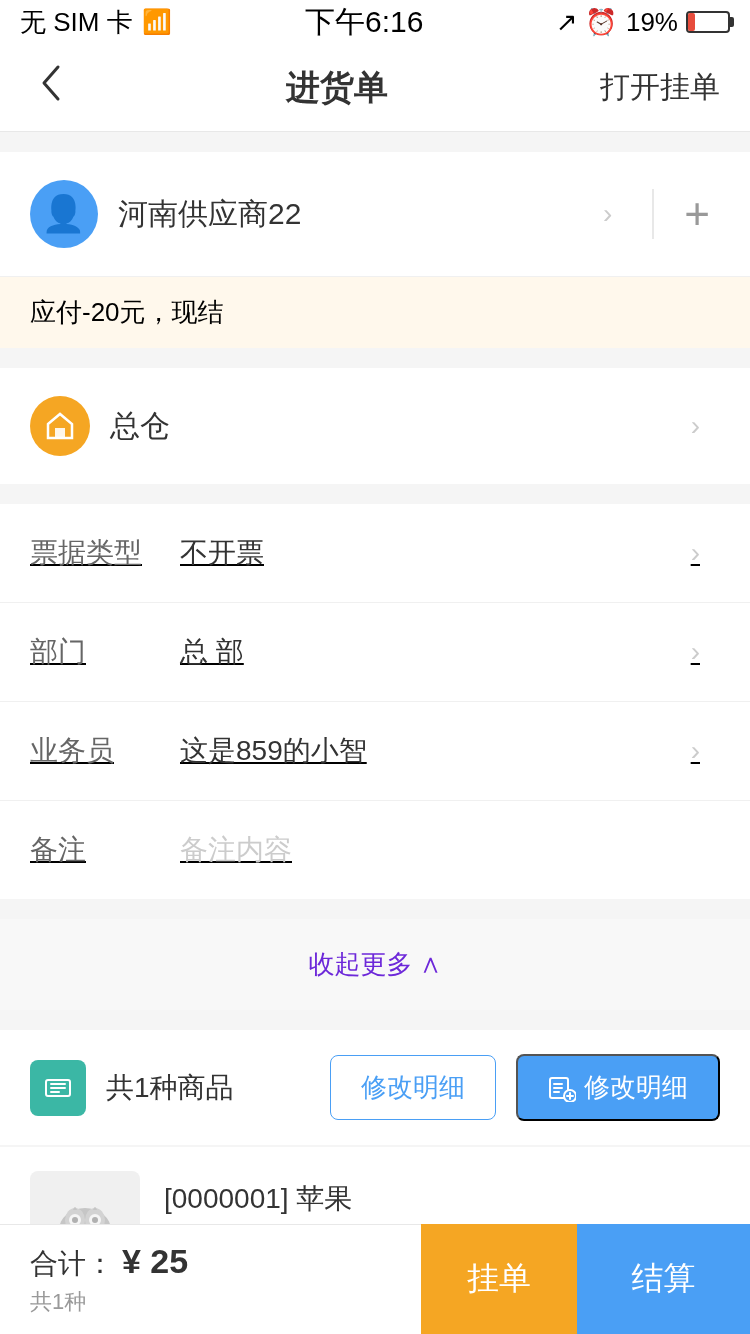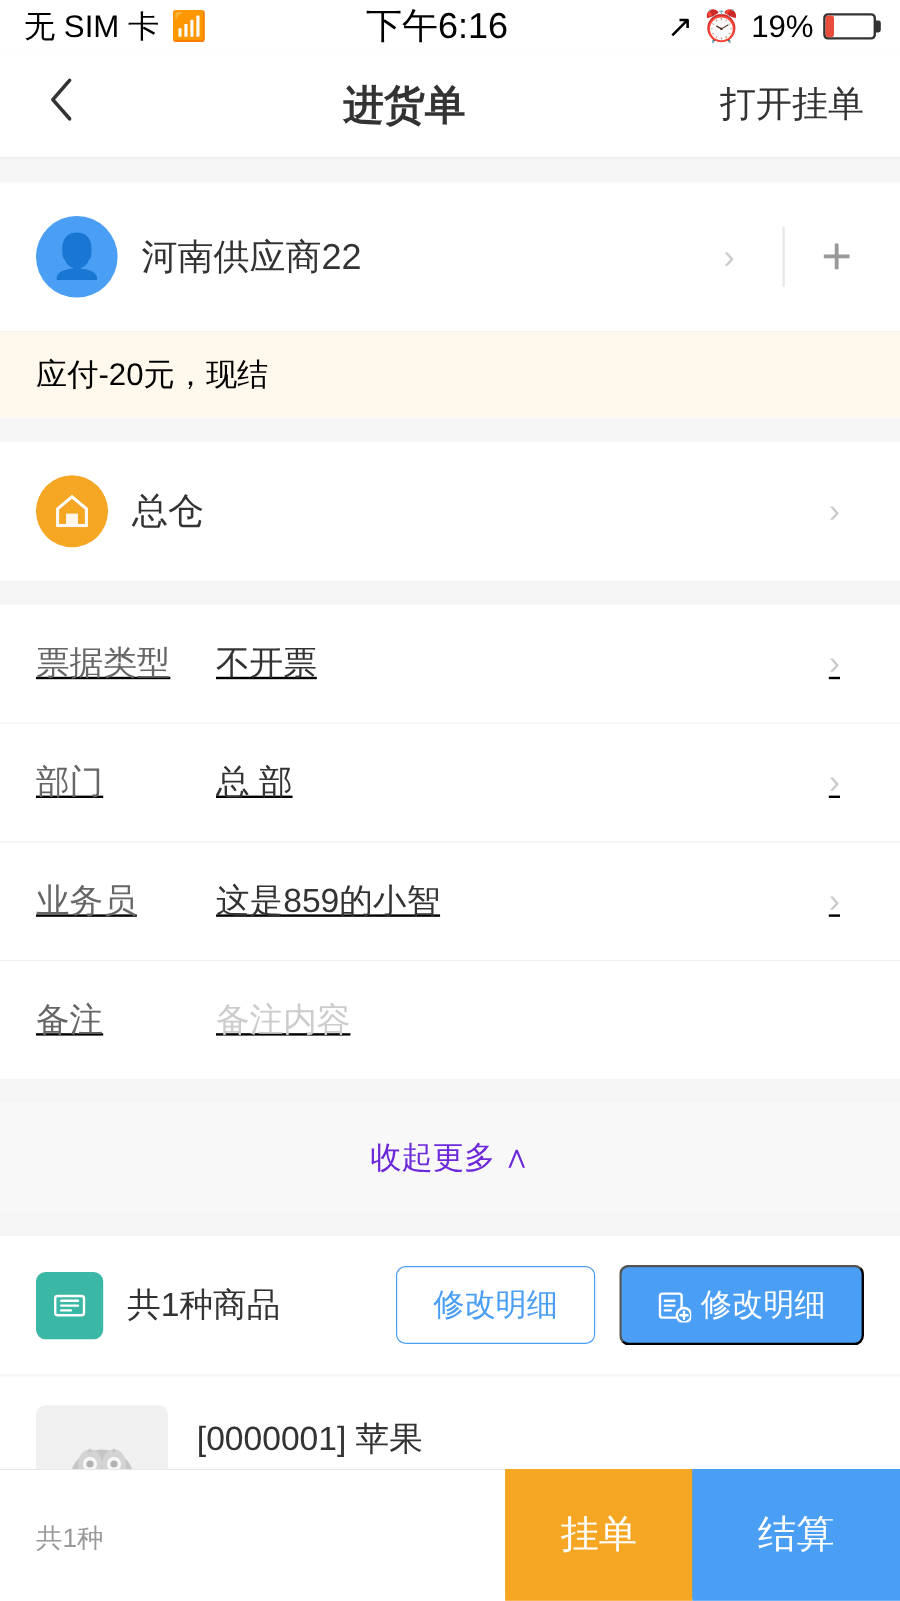--- a/index.html
+++ b/index.html
@@ -450,20 +450,24 @@
       <span>¥5 x </span><span class="highlight">5千克</span><span> = </span><span class="highlight">¥25</span>
     </div>
   </div>
   <span class="product-more">···</span>
 </div>
 
 <div style="height: 120px;"></div>
 
 <div class="bottom-bar">
   <div class="total-area">
+    <div style="display:flex; align-items: baseline; gap: 8px;">
+      <span style="font-size:28px;color:#333;">合计：</span>
+      <span class="total-amount">¥ 25</span>
+    </div>
     <div class="total-count">共1种</div>
   </div>
   <div class="btn-hold">
     <span>挂单</span>
   </div>
   <div class="btn-settle">
     <span>结算</span>
   </div>
 </div>
 

